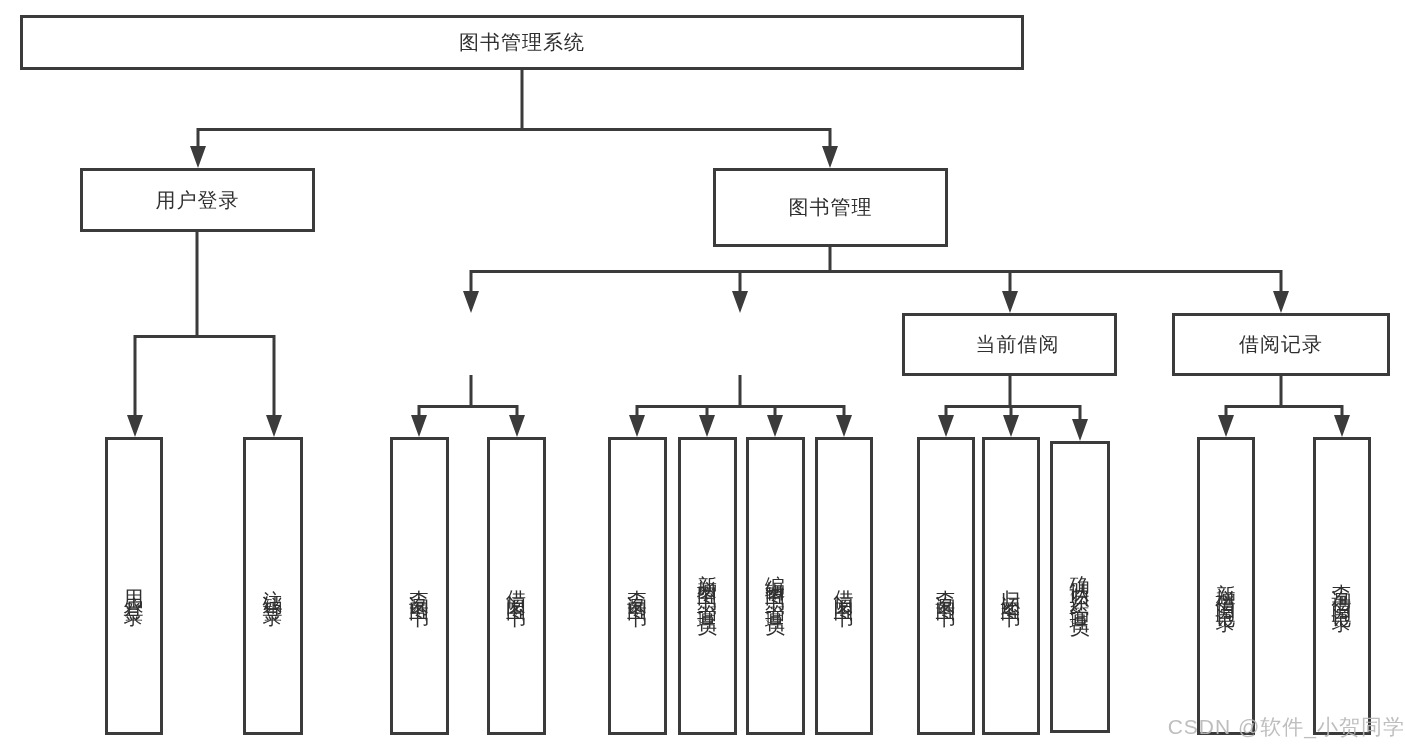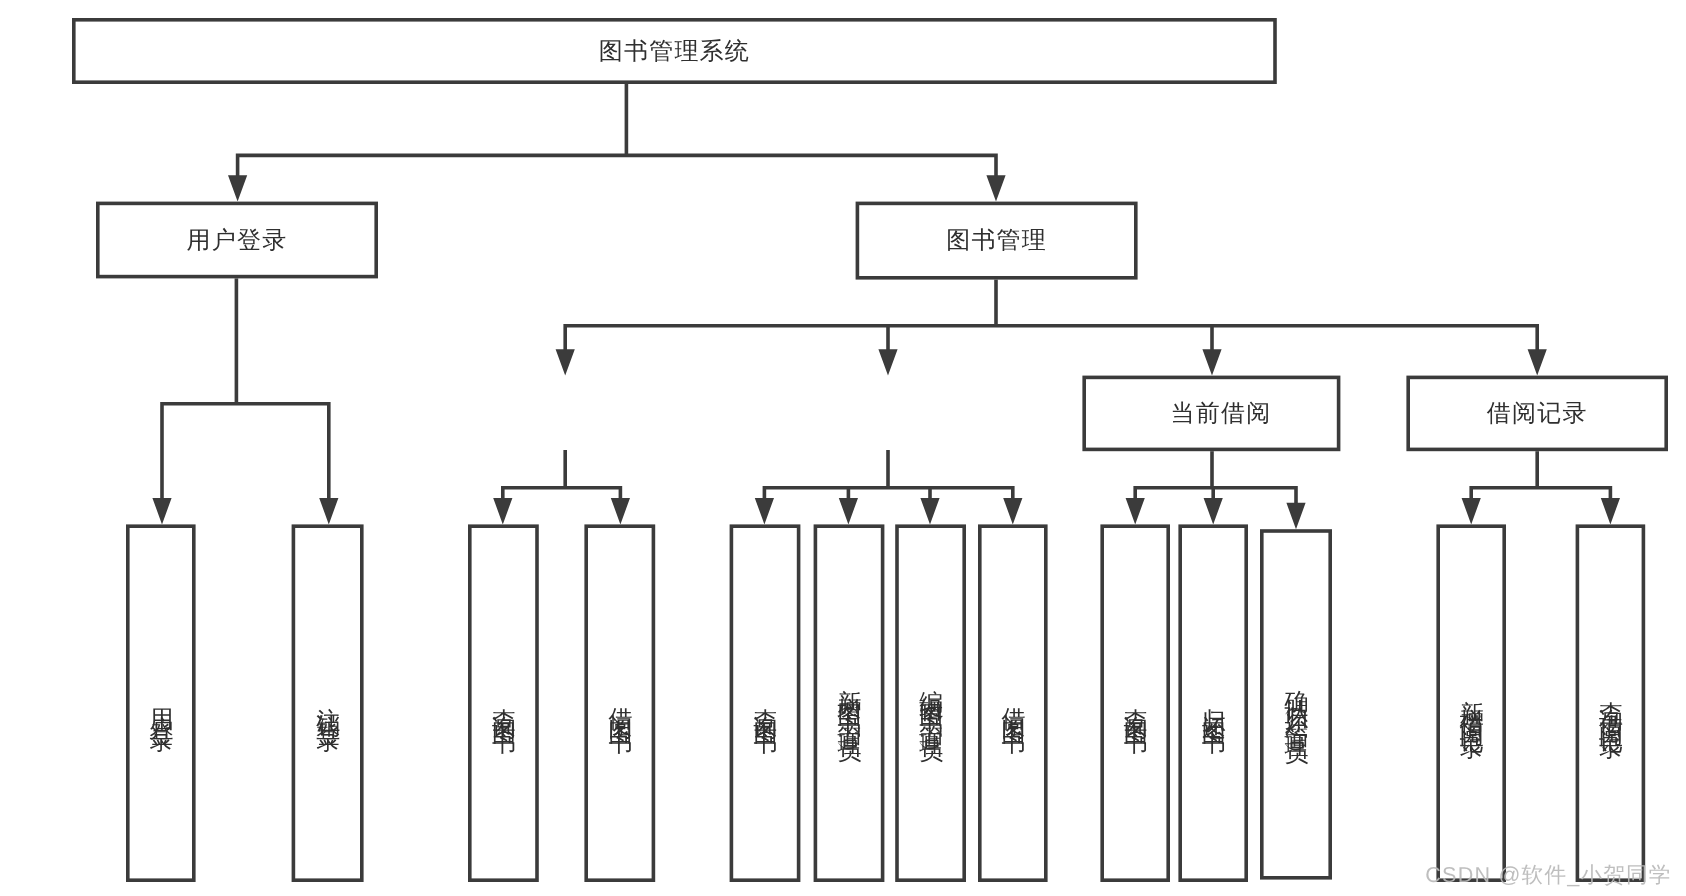--- a/index.html
+++ b/index.html
@@ -43,23 +43,23 @@
   }
   .leaf .lbl {
     writing-mode: vertical-rl;
     text-orientation: mixed;
     font-size: 20px;
     letter-spacing: 6px;
     line-height: 1;
   }
   .watermark {
     position: absolute;
-    right: 12px;
+    right: 0;
     bottom: 6px;
-    font-size: 18px;
+    font-size: 21px;
     color: rgba(185, 185, 185, 0.92);
     letter-spacing: 1px;
     z-index: 5;
     white-space: nowrap;
   }
 </style>
 </head>
 <body>
 
 <div class="canvas">
@@ -83,28 +83,28 @@
       M463 291 L479 291 L471 313 Z  M732 291 L748 291 L740 313 Z
       M1002 291 L1018 291 L1010 313 Z  M1273 291 L1289 291 L1281 313 Z
       M411 415 L427 415 L419 437 Z  M509 415 L525 415 L517 437 Z
       M629 415 L645 415 L637 437 Z  M699 415 L715 415 L707 437 Z
       M767 415 L783 415 L775 437 Z  M836 415 L852 415 L844 437 Z
       M938 415 L954 415 L946 437 Z  M1003 415 L1019 415 L1011 437 Z
       M1072 419 L1088 419 L1080 441 Z
       M1218 415 L1234 415 L1226 437 Z  M1334 415 L1350 415 L1342 437 Z"></path>
   </svg>
 
-  <div class="node h" style="left:20px; top:15px; width:1004px; height:55px;margin-left:40px;">
+  <div class="node h" style="left:20px; top:15px; width:1004px; height:55px;">
     <span class="lbl">图书管理系统</span>
   </div>
 
   <div class="node h" style="left:80px; top:168px; width:235px; height:64px;">
     <span class="lbl">用户登录</span>
   </div>
-  <div class="node h" style="left:713px; top:168px; width:235px; height:65px;">
+  <div class="node h" style="left:713px; top:168px; width:235px; height:79px;">
     <span class="lbl">图书管理</span>
   </div>
 
   <div class="node h" style="left:902px; top:313px; width:215px; height:63px;padding-left:16px;">
     <span class="lbl">当前借阅</span>
   </div>
   <div class="node h" style="left:1172px; top:313px; width:218px; height:63px;">
     <span class="lbl">借阅记录</span>
   </div>
 

